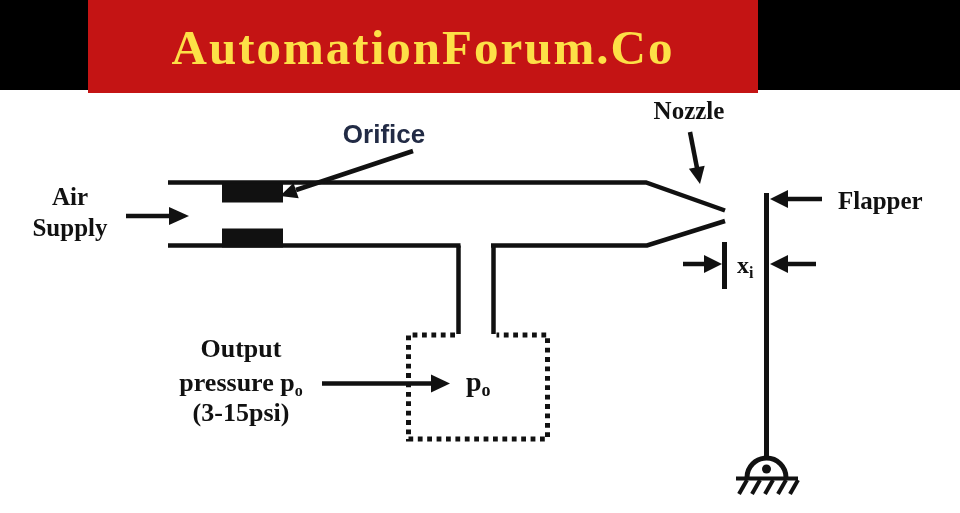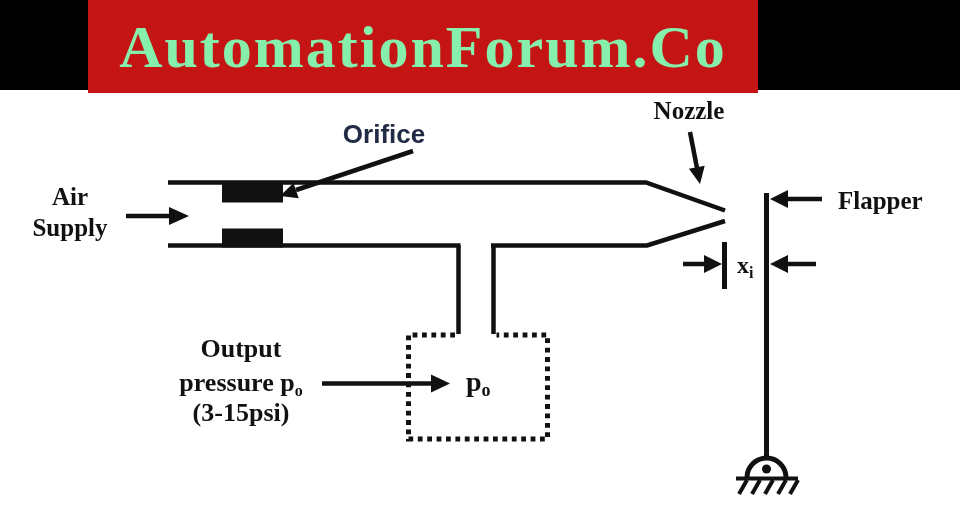--- a/index.html
+++ b/index.html
@@ -20,23 +20,23 @@
   }
   .brand-box {
     position: absolute; left: 88px; top: 0;
     width: 670px; height: 93px;
     background: #c41414;
     display: flex; align-items: center; justify-content: center;
   }
   .brand-title {
     font-family: "Liberation Serif", "DejaVu Serif", serif;
     font-weight: bold;
-    font-size: 60px;
+    font-size: 49px;
     letter-spacing: 2px;
-    color: #86efac;
+    color: #fde047;
     padding-top: 2px;
     white-space: nowrap;
   }
 
   
   svg.diagram { position: absolute; left: 0; top: 0; }
   .ink-stroke { stroke: #111111; fill: none; }
   .ink-fill   { fill: #111111; stroke: none; }
   .dlabel {
     font-family: "Liberation Serif", "DejaVu Serif", serif;

